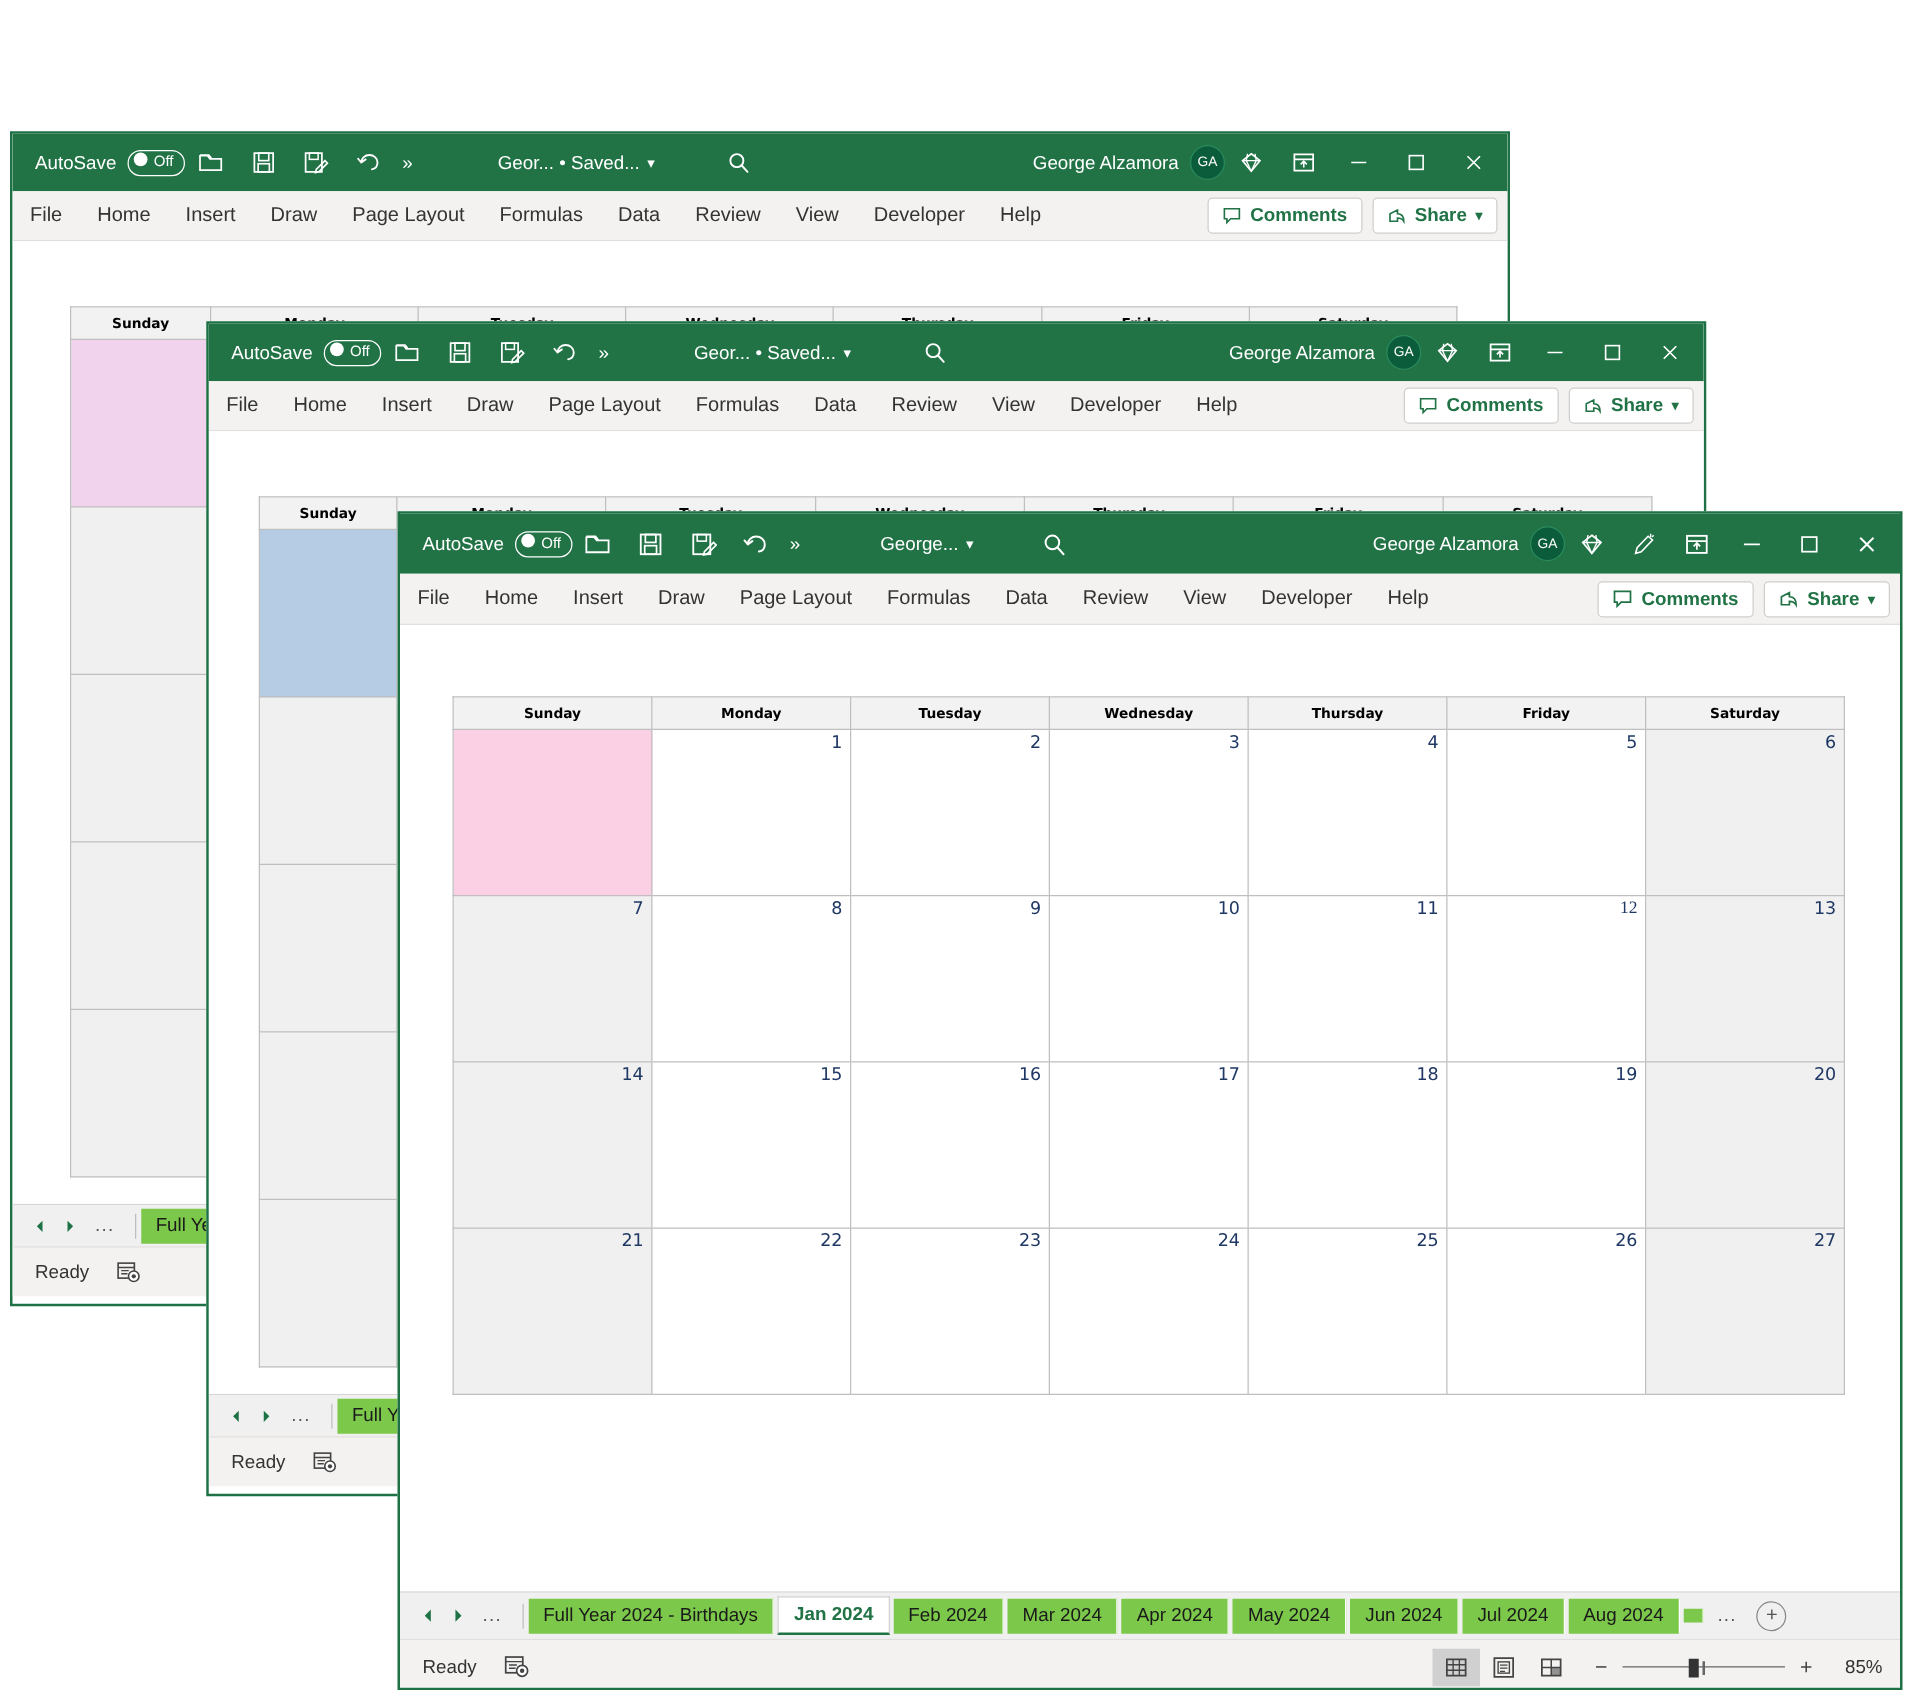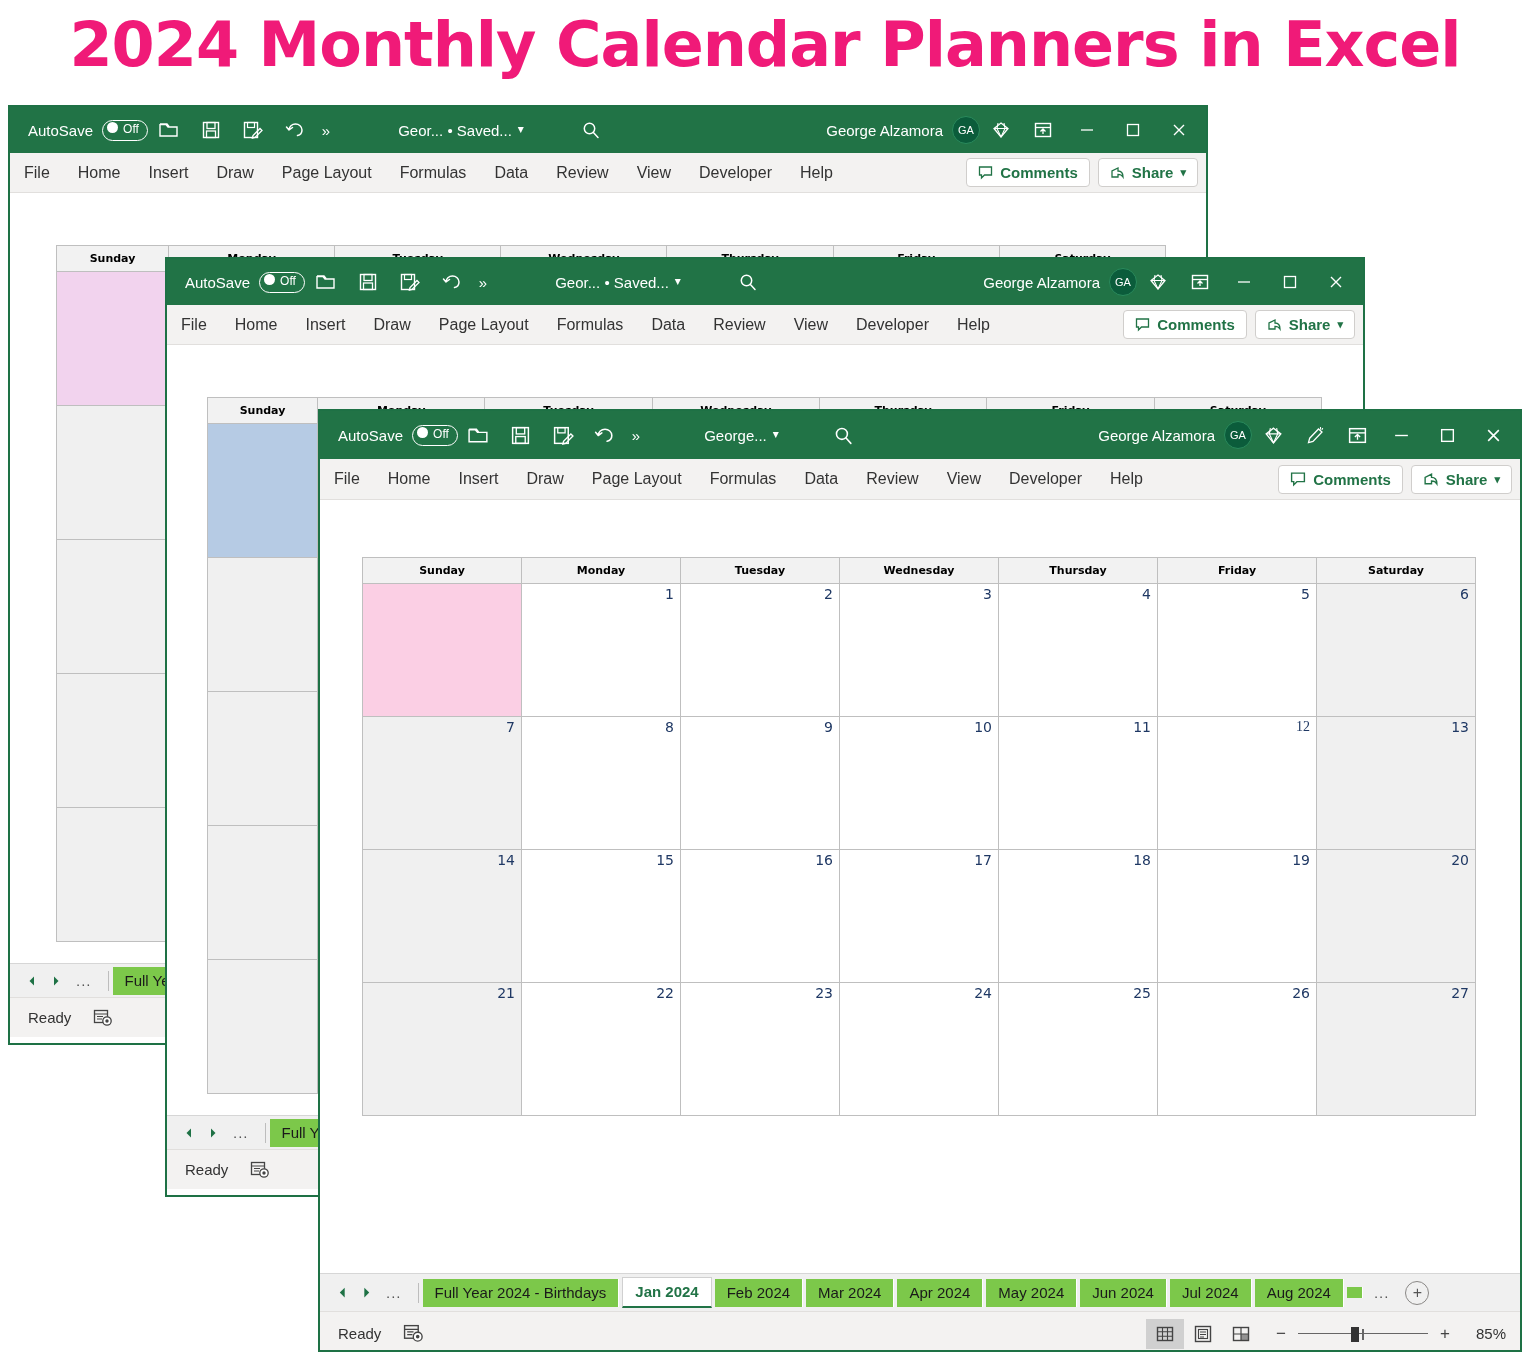--- a/index.html
+++ b/index.html
@@ -53,21 +53,21 @@
   .toggle .off { font-size: 12px; color: #fff; }
   .qat { display: flex; align-items: center; gap: 0; }
   .qat-btn {
     width: 42px; height: 34px;
     display: flex; align-items: center; justify-content: center;
   }
   .qat-btn svg { display: block; }
   .chev-more { font-size: 15px; color: #fff; padding: 0 6px; }
 
   .tb-center {
-    display: flex; gap: 6px;
+    display: flex; align-items: center; gap: 6px;
     white-space: nowrap;
   }
   .doc-name { font-size: 15px; color: #ffffff; }
   .caret { font-size: 12px; color: #fff; }
 
   .tb-right {
     display: flex; align-items: center; gap: 0;
     margin-left: auto; padding-right: 4px;
   }
   .user-name { font-size: 15px; color: #fff; white-space: nowrap; padding-right: 9px; text-align: center; }
@@ -206,21 +206,20 @@
   .ztrack .line { position:absolute; top: 6px; left:0; width: 130px; height: 1.5px; background:#666; }
   .ztrack .mid { position:absolute; top: 2px; left: 64px; width: 1.5px; height: 11px; background:#666; }
   .ztrack .thumb { position:absolute; top: 0; left: 53px; width: 8px; height: 15px; background:#333; }
   .zpct { font-size: 15px; color: #333; padding-left: 12px; min-width: 44px; text-align: right; }
 </style>
 </head>
 <body>
 
 <div id="root">
 
-  <div class="page-title">2024 Monthly Calendar Planners in Excel</div>
 
   <div class="xl-window" style="left:8px; top:105px; width:1200px; height:940px;">
 
     <div class="titlebar" style="height:46px;">
       <div class="tb-left">
         <div class="autosave-group">
           <span class="autosave-label">AutoSave</span>
           <span class="toggle">
             <span class="knob"></span>
             <span class="off">Off</span>

